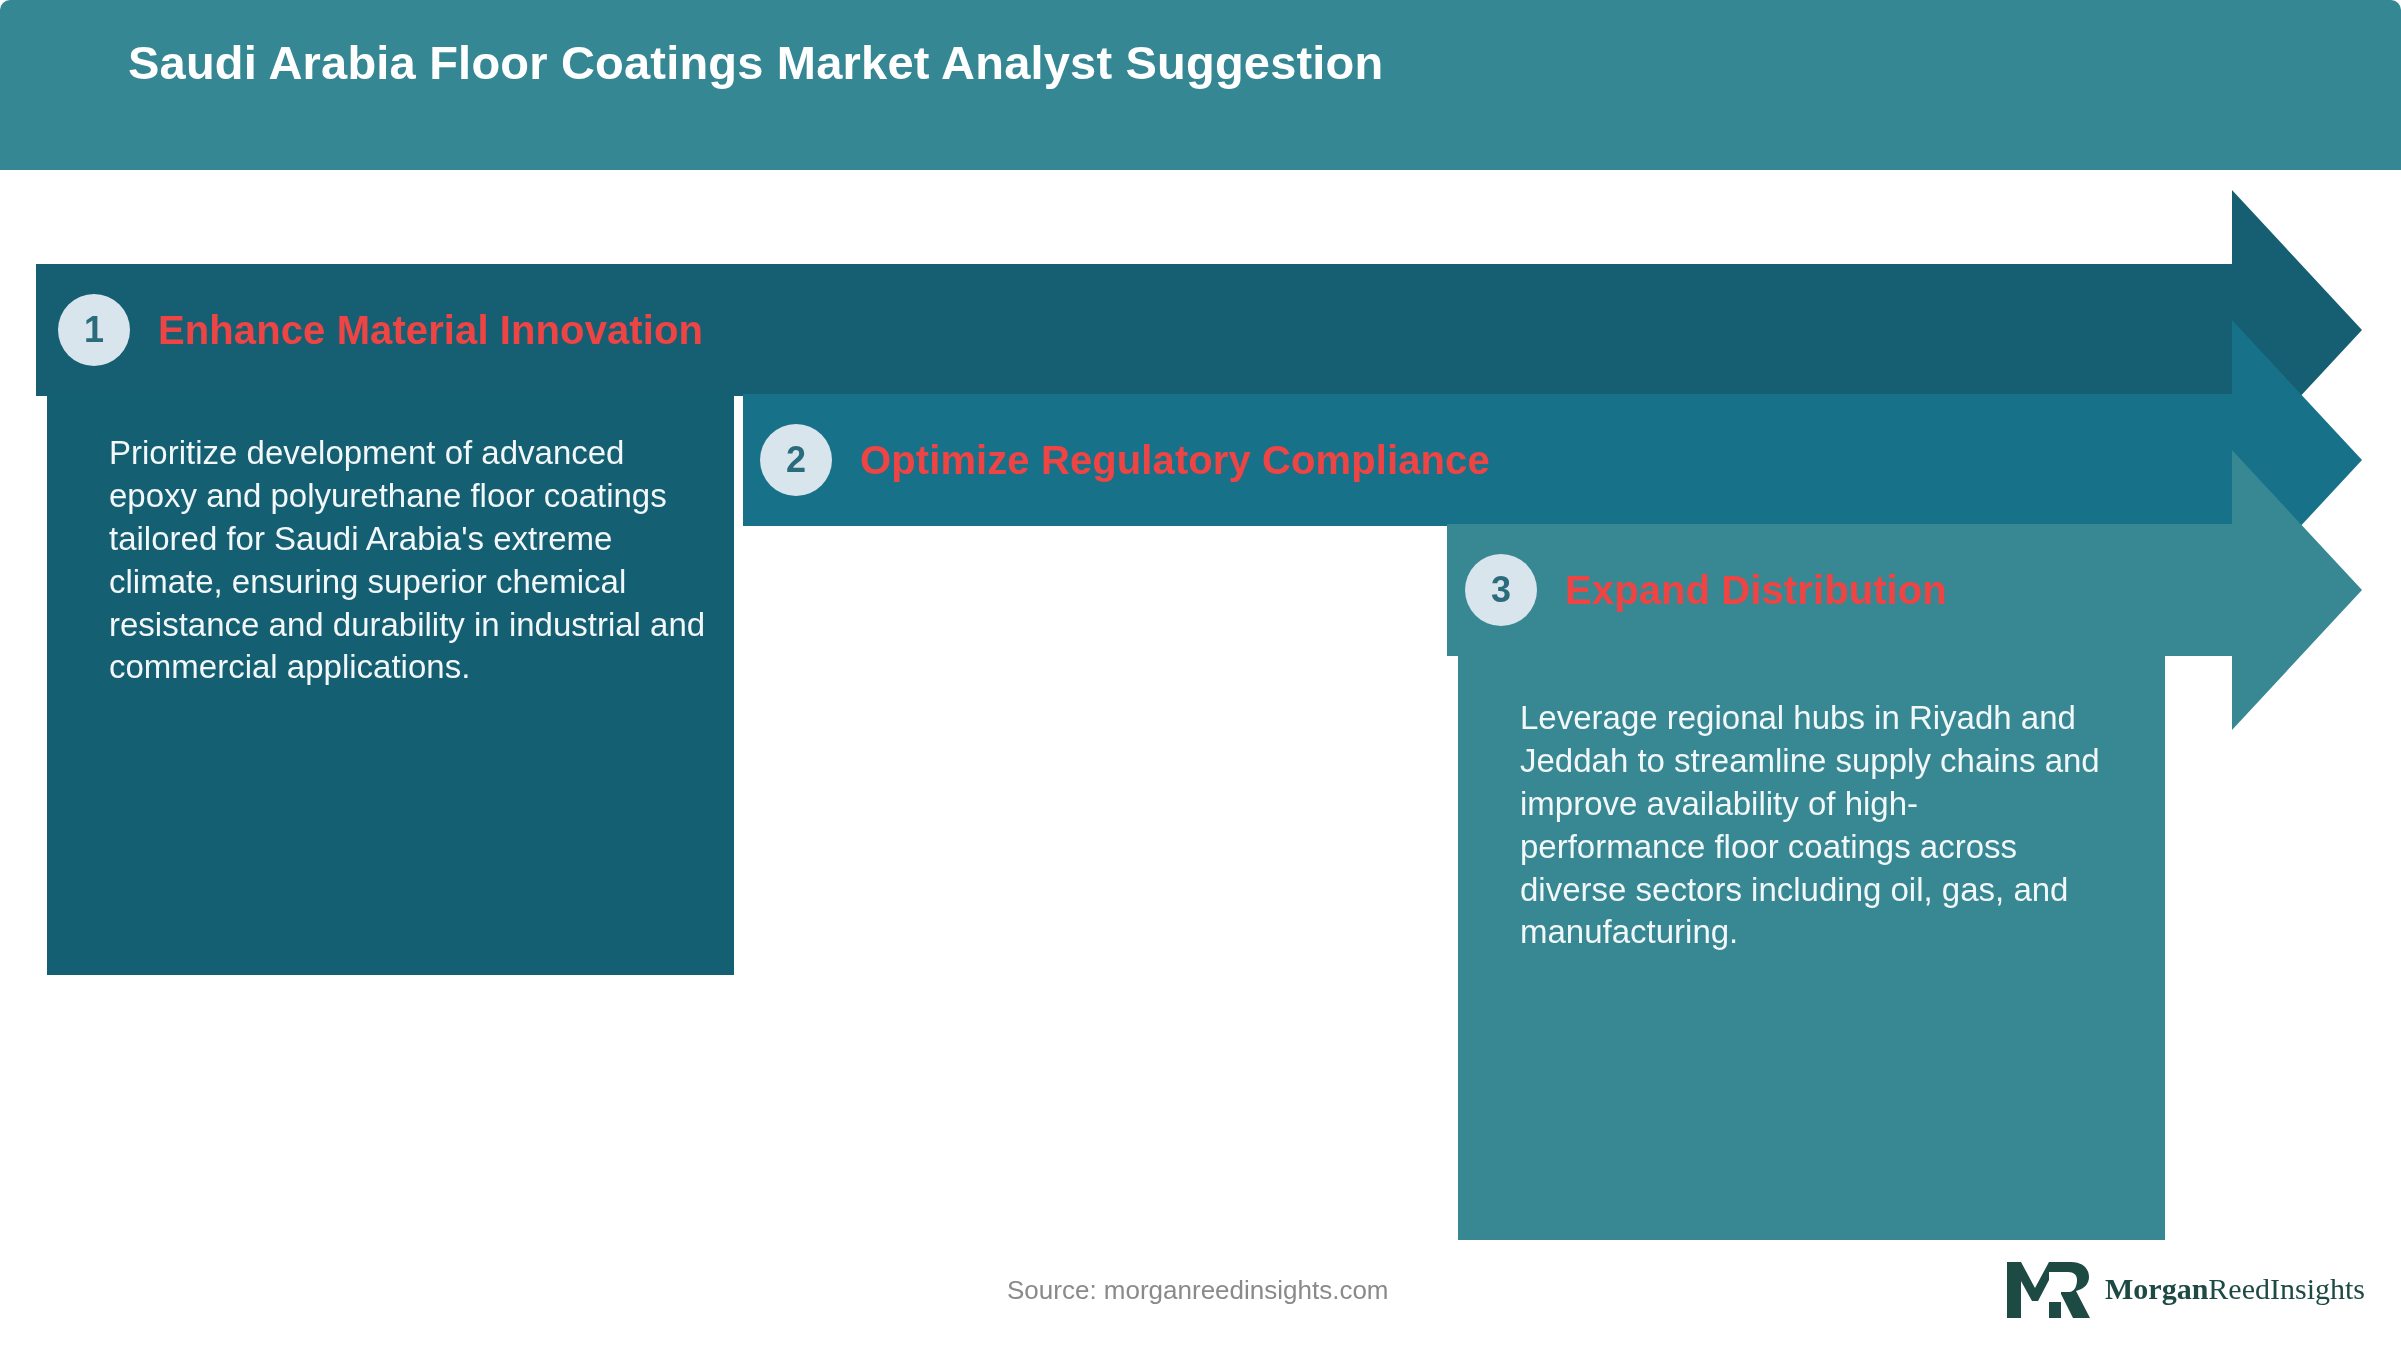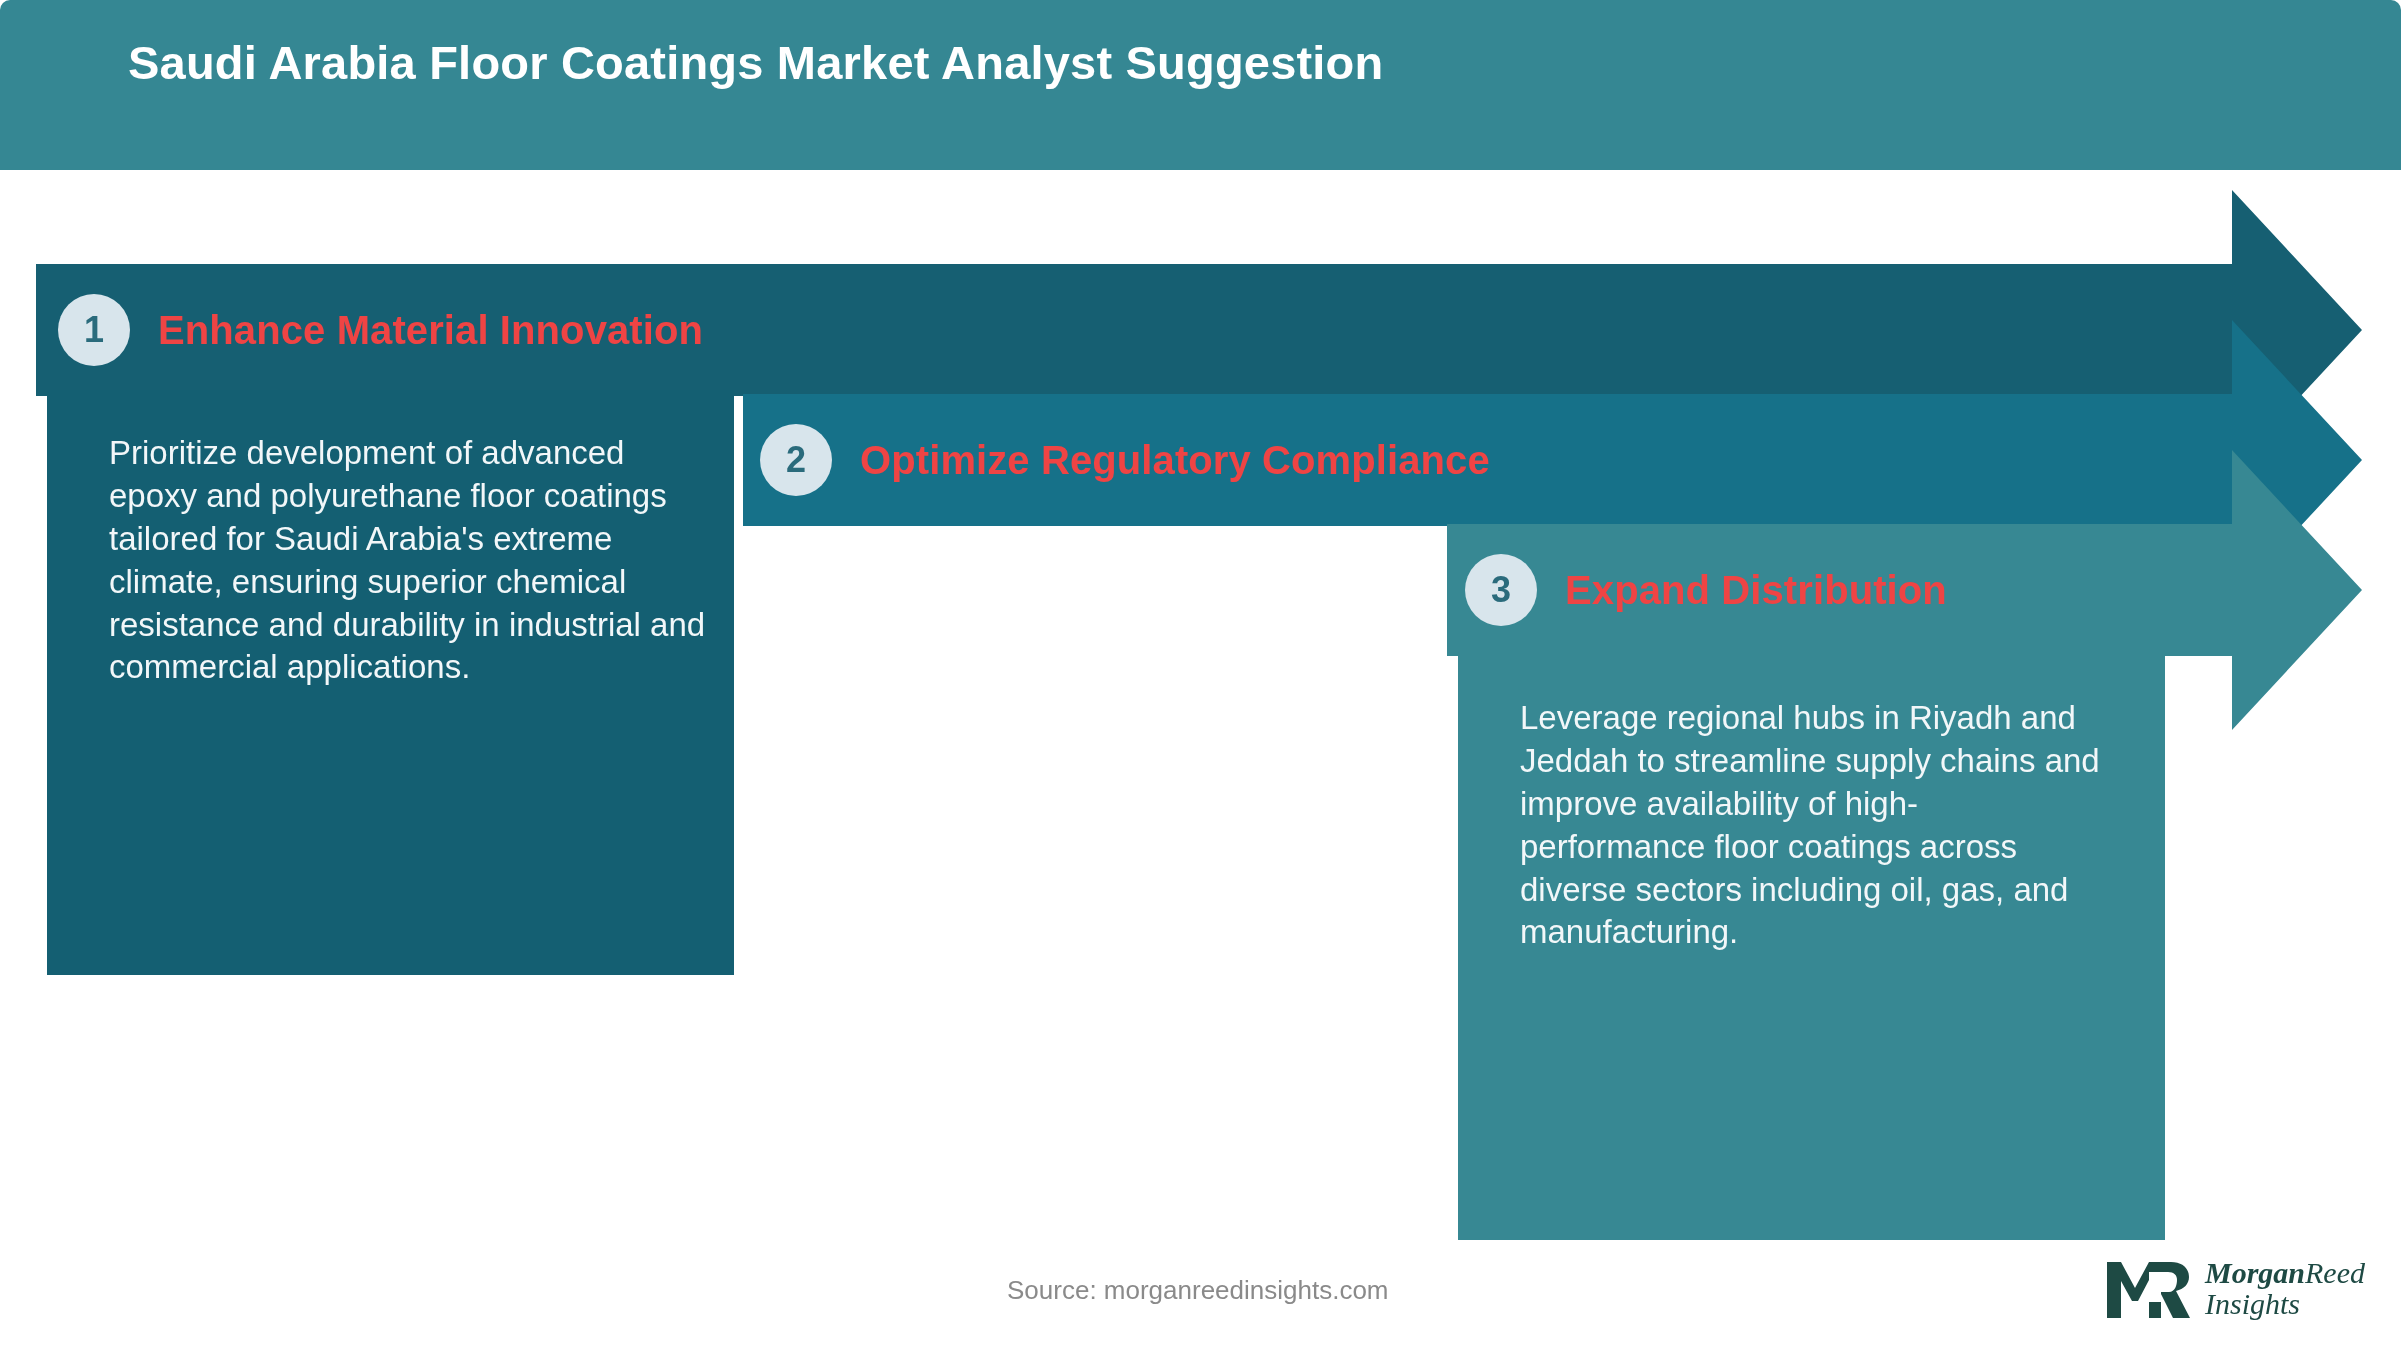--- a/index.html
+++ b/index.html
@@ -102,25 +102,24 @@
   #logo {
     position:absolute;
     right:36px; top:1258px;
     display:flex;
     align-items:center;
     gap:14px;
   }
   #logo-mark { display:block; }
   #logo-words {
     display:flex;
-    flex-direction:column;
+    flex-direction:row;
     line-height:1.02;
     font-family:"Liberation Serif", serif;
     color:#1E4A44;
-    font-style:italic;
   }
   .logo-line1 { font-size:30px; white-space:nowrap; }
   .logo-line1 .lw-bold { font-weight:bold; }
   .logo-line2 { font-size:30px; white-space:nowrap; }
 </style>
 </head>
 <body>
 
 <div id="canvas">
 

